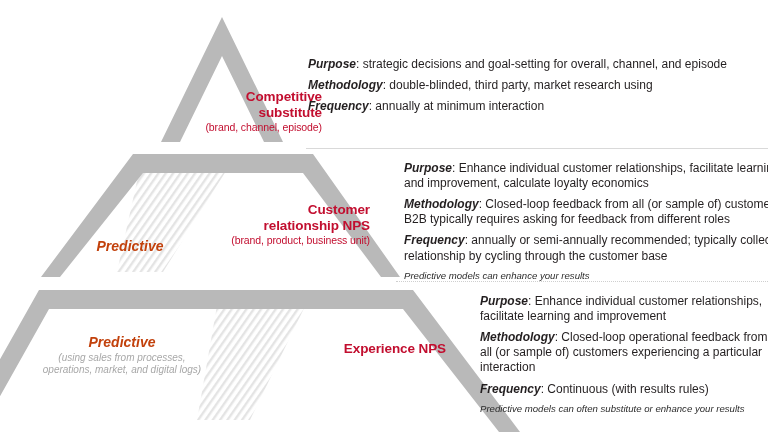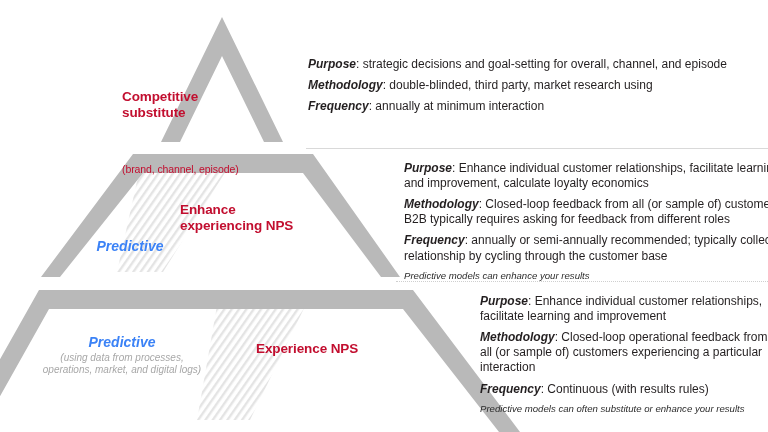--- a/index.html
+++ b/index.html
@@ -23,48 +23,47 @@
     position: absolute;
     left: 0;
     top: 0;
     width: 768px;
     height: 432px;
   }
 
   
   .tier-label {
     position: absolute;
-    text-align: left;
+    text-align: right;
     line-height: 1.18;
   }
   .tier-title {
     font-weight: bold;
     color: #C20E2F;
     font-size: 13.5px;
     letter-spacing: -0.1px;
   }
   .tier-sub {
     color: #C20E2F;
     font-size: 10.5px;
     letter-spacing: -0.1px;
-    margin-top: 42px;
   }
 
   
   .predictive {
     position: absolute;
     text-align: center;
     color: #9a9a9a;
     font-style: italic;
     line-height: 1.25;
   }
   .predictive-title {
     font-size: 14px;
     font-weight: bold;
-    color: #3b82f6;
+    color: #c2410c;
   }
   .predictive-sub {
     font-size: 10px;
     color: #a8a8a8;
   }
 
   
   .detail {
     position: absolute;
     color: #231f20;
@@ -144,34 +143,35 @@
     <p><span class="lead">Purpose</span><span>: strategic decisions and goal-setting for overall, channel, and episode</span></p>
     <p><span class="lead">Methodology</span><span>: double-blinded, third party, market research using</span></p>
     <p><span class="lead">Frequency</span><span>: annually at minimum interaction</span></p>
   </div>
 
   <div class="predictive" style="left:70px; top:238px; width:120px;">
     <div class="predictive-title">Predictive</div>
   </div>
 
   <div class="tier-label" style="left:180px; top:202px; width:190px;">
-    <div class="tier-title">Enhance</div>
-    <div class="tier-title">experiencing NPS</div>
+    <div class="tier-title">Customer</div>
+    <div class="tier-title">relationship NPS</div>
+    <div class="tier-sub">(brand, product, business unit)</div>
   </div>
 
   <div class="detail" style="left:404px; top:161px; width:392px;">
     <p class="wrap"><span class="lead">Purpose</span><span>: Enhance individual customer relationships, facilitate learning and improvement, calculate loyalty economics</span></p>
     <p class="wrap"><span class="lead">Methodology</span><span>: Closed-loop feedback from all (or sample of) customers; B2B typically requires asking for feedback from different roles</span></p>
     <p class="wrap"><span class="lead">Frequency</span><span>: annually or semi-annually recommended; typically collected relationship by cycling through the customer base</span></p>
     <p class="note">Predictive models can enhance your results</p>
   </div>
 
   <div class="predictive" style="left:22px; top:334px; width:200px;">
     <div class="predictive-title">Predictive</div>
-    <div class="predictive-sub">(using data from processes,</div>
+    <div class="predictive-sub">(using sales from processes,</div>
     <div class="predictive-sub">operations, market, and digital logs)</div>
   </div>
 
   <div class="tier-label" style="left:256px; top:341px; width:190px;">
     <div class="tier-title">Experience NPS</div>
   </div>
 
   <div class="detail" style="left:480px; top:294px; width:302px;">
     <p class="wrap"><span class="lead">Purpose</span><span>: Enhance individual customer relationships, facilitate learning and improvement</span></p>
     <p class="wrap"><span class="lead">Methodology</span><span>: Closed-loop operational feedback from all (or sample of) customers experiencing a particular interaction</span></p>

